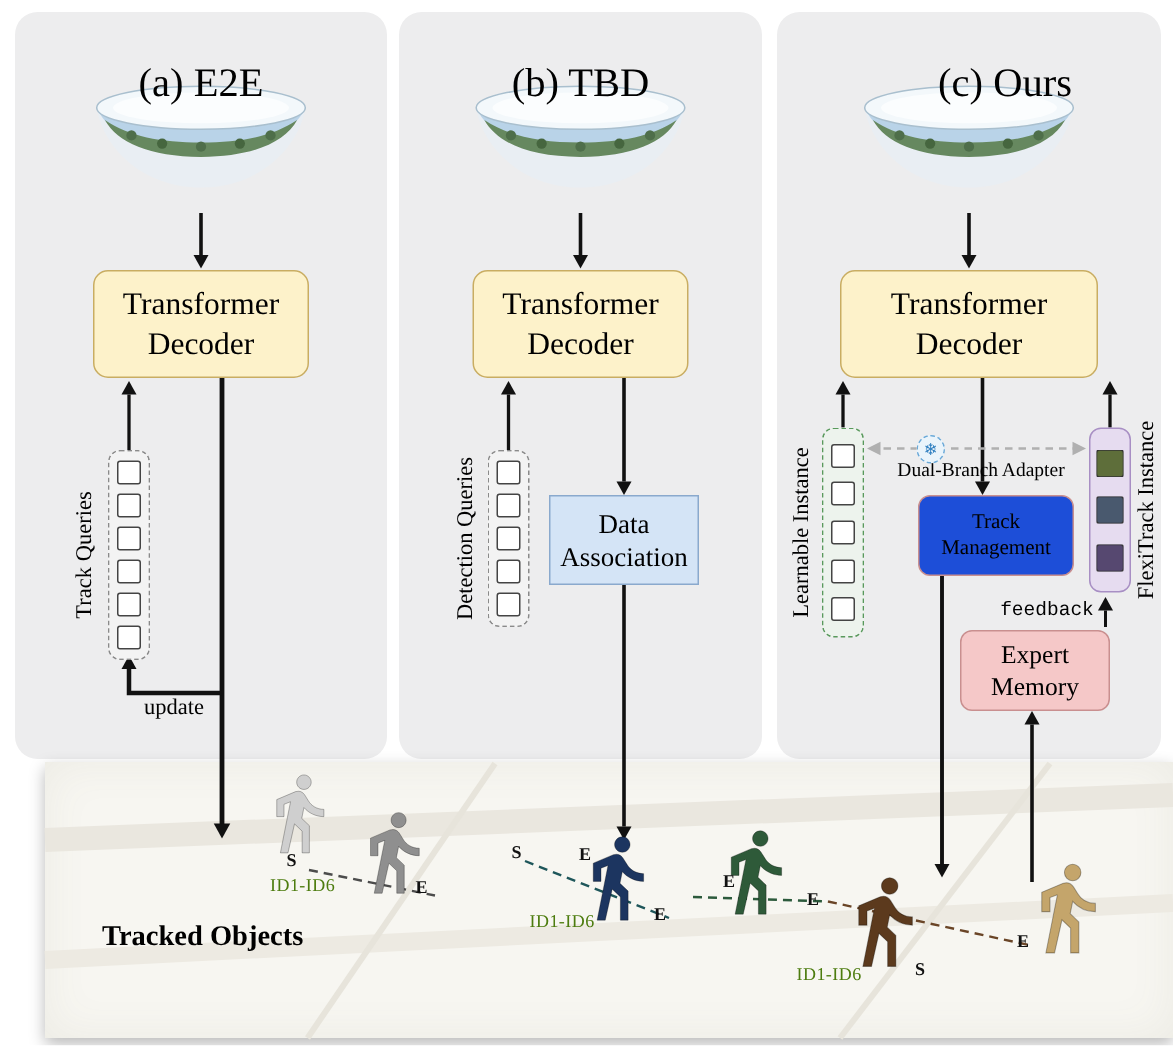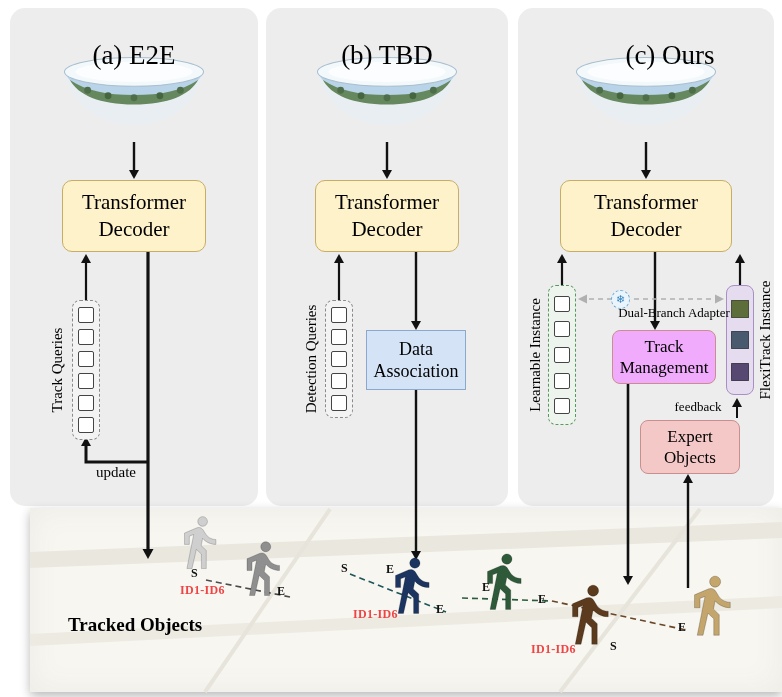--- a/index.html
+++ b/index.html
@@ -23,21 +23,21 @@
   .box { position:absolute; display:flex; align-items:center; justify-content:center;
          text-align:center; z-index:3; border-radius:10px; }
   .decoder { background:#fdf2ca; border:1.6px solid #c9ad62; font-size:21px; line-height:1.28; }
   .dec-a { left:62px;  top:180px; width:144px; height:72px; }
   .dec-b { left:315px; top:180px; width:144px; height:72px; }
   .dec-c { left:560px; top:180px; width:172px; height:72px; }
 
   .data-assoc { left:366px; top:330px; width:100px; height:60px;
                 background:#d4e4f6; border:1.5px solid #8aa9cd; font-size:18px; line-height:1.25; border-radius:0;}
   .track-mgmt { left:612px; top:330px; width:104px; height:54px;
-                background:#f0abfc; border:1.5px solid #c98f8f; font-size:17px; line-height:1.25; border-radius:8px;}
+                background:#1d4ed8; border:1.5px solid #c98f8f; font-size:14px; line-height:1.25; border-radius:8px;}
   .expert-mem { left:640px; top:420px; width:100px; height:54px;
                 background:#f5c8c8; border:1.5px solid #c98f8f; font-size:17px; line-height:1.25; border-radius:8px;}
 
   
   .tokens { position:absolute; display:flex; flex-direction:column; align-items:center;
             border-radius:8px; z-index:3; justify-content:space-evenly; }
   .tok-a { left:72px;  top:300px; width:28px; height:140px; border:1.6px dashed #8a8a8a; background:#f3f3f3; }
   .tok-b { left:325px; top:300px; width:28px; height:118px; border:1.6px dashed #8a8a8a; background:#f3f3f3; }
   .tok-learn { left:548px; top:285px; width:28px; height:140px; border:1.6px dashed #59995c; background:#edf3ed; }
   .tok-flexi { left:726px; top:285px; width:28px; height:110px; border:1.6px solid #a88fc4; background:#e6dcf0; }
@@ -46,22 +46,22 @@
   
   .vlabel { position:absolute; width:0; height:0; z-index:5; }
   .vlabel > span { position:absolute; white-space:nowrap; font-size:15px; color:#000;
                    transform:translate(-50%,-50%) rotate(-90deg); }
   .vl-a { left:57px;  top:370px; }
   .vl-b { left:311px; top:359px; }
   .vl-learn { left:535px; top:355px; }
   .vl-flexi { left:765px; top:340px; }
 
   .small-label { position:absolute; font-size:13px; color:#000; text-align:center; z-index:5; }
-  .adapter-lab { left:596px; top:305px; width:156px; }
-  .feedback-lab { left:662px; top:399px; width:72px; }
+  .adapter-lab { left:576px; top:305px; width:156px; }
+  .feedback-lab { left:662px; top:399px; width:72px;font-family:Liberation Mono, monospace; }
   .update-lab { left:88px; top:464px; width:56px; font-size:15px; }
 
   .snowflake { position:absolute; left:611px; top:290px; width:19px; height:19px; border-radius:50%;
                border:1.4px dashed #6aa9d8; background:#eaf4fb; color:#2f7fc0; font-size:11px;
                display:flex; align-items:center; justify-content:center; z-index:5; font-family:"DejaVu Sans",sans-serif; }
 
   
   .scene { position:absolute; left:30px; top:508px; width:752px; height:184px;
            background:#f7f6f1; box-shadow:0 4px 10px rgba(0,0,0,.28), inset 0 0 30px rgba(120,110,90,.08);
            z-index:1; }
@@ -73,21 +73,21 @@
   .person use { stroke:rgba(0,0,0,.3); stroke-width:.25px; }
   .p1 { left:170px; top:506px; } .p2 { left:232px; top:530px; } .p3 { left:380px; top:546px; }
   .p4 { left:472px; top:543px; } .p5 { left:556px; top:573px; } .p6 { left:678px; top:563px; }
 
   .mk { position:absolute; font-size:12px; font-weight:bold; color:#111; z-index:6; }
   .mk-s1 { left:191px; top:566px; } .mk-e1 { left:277px; top:584px; }
   .mk-s2 { left:341px; top:561px; } .mk-e2 { left:386px; top:562px; }
   .mk-e3 { left:436px; top:602px; } .mk-e4 { left:482px; top:580px; }
   .mk-e5 { left:538px; top:592px; } .mk-s3 { left:610px; top:639px; }
   .mk-e6 { left:678px; top:620px; }
-  .idlab { position:absolute; font-size:12px; font-weight:bold; color:#ef4444; z-index:6; letter-spacing:.3px; }
+  .idlab { position:absolute; font-size:12px; font-weight:normal; color:#4d7c0f; z-index:6; letter-spacing:.3px; }
   .id1 { left:180px; top:583px; } .id2 { left:353px; top:607px; } .id3 { left:531px; top:642px; }
 </style>
 </head>
 <body>
 
 <svg width="0" height="0" style="position:absolute" aria-hidden="true">
   <defs>
     <symbol id="pano-bowl" viewBox="0 0 220 110">
       <path d="M8 24 C14 62 52 102 110 102 C168 102 206 62 212 24 A102 21 0 0 1 8 24 Z" fill="#e9eef3"></path>
       <path d="M8 24 A102 21 0 0 0 212 24 C204 42 186 54 156 59 C126 64 94 64 64 59 C34 54 16 42 8 24 Z" fill="#b9d3e8"></path>
@@ -222,21 +222,21 @@
     </div>
   <div class="vlabel vl-learn">
       <span>Learnable Instance</span>
     </div>
   <div class="vlabel vl-flexi">
       <span>FlexiTrack Instance</span>
     </div>
 
   <div class="box data-assoc">Data Association</div>
   <div class="box track-mgmt">Track Management</div>
-  <div class="box expert-mem">Expert Objects</div>
+  <div class="box expert-mem">Expert Memory</div>
 
   <div class="small-label update-lab">update</div>
   <div class="small-label adapter-lab">Dual-Branch Adapter</div>
   <div class="small-label feedback-lab">feedback</div>
   <div class="snowflake">❄</div>
 
   <div class="scene-title">Tracked Objects</div>
 
   <svg class="person p1" width="58" height="72" viewBox="0 0 24 24">
       <use href="#walker-path" fill="#cfcfcf"></use>

